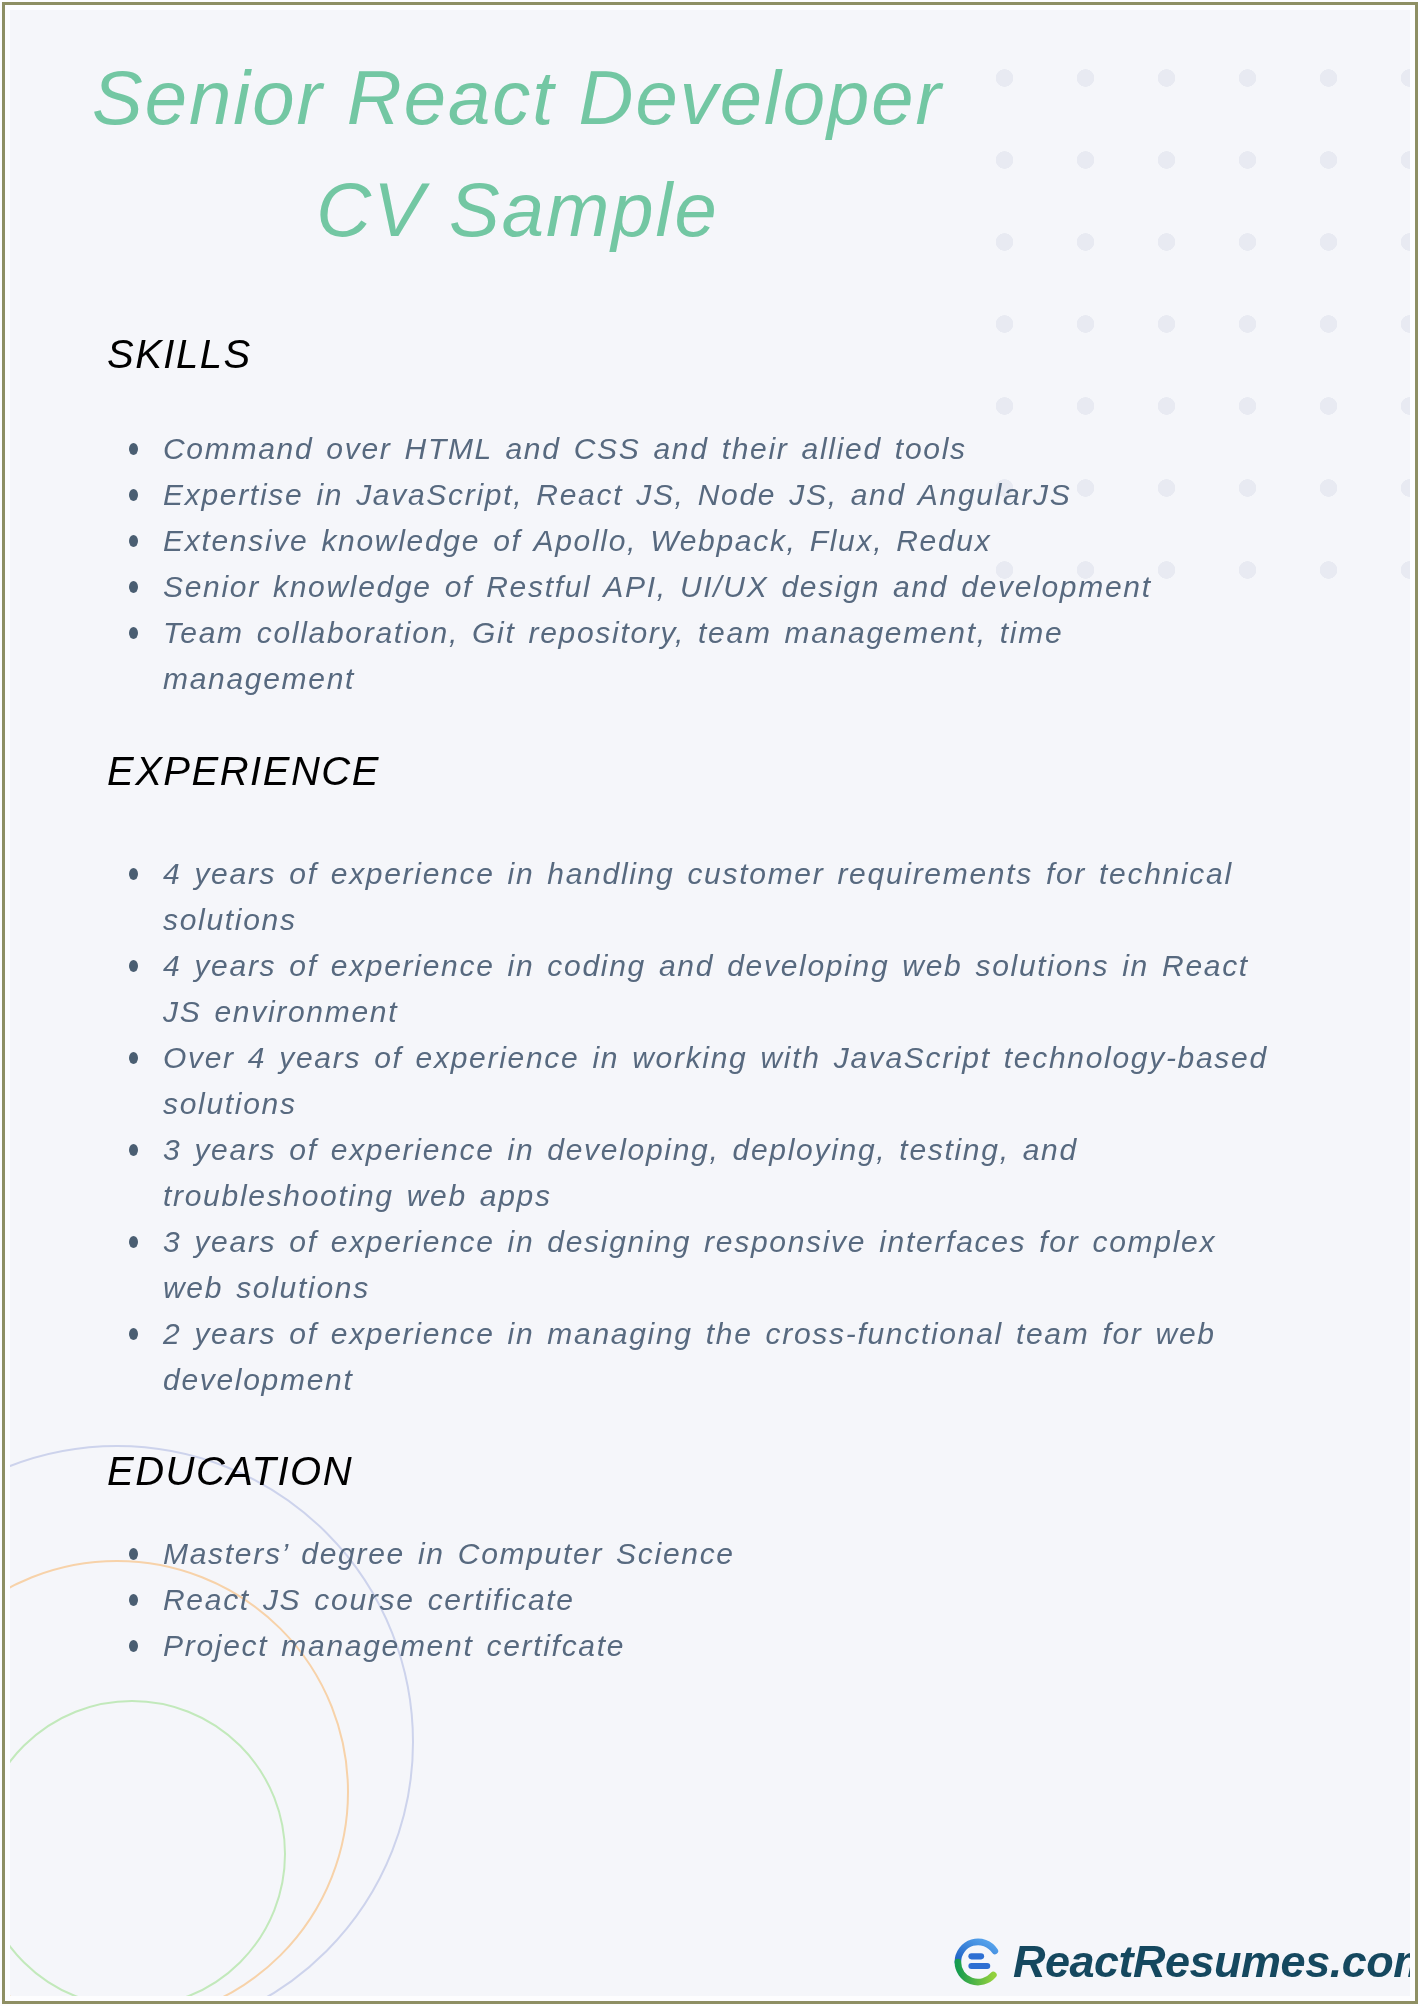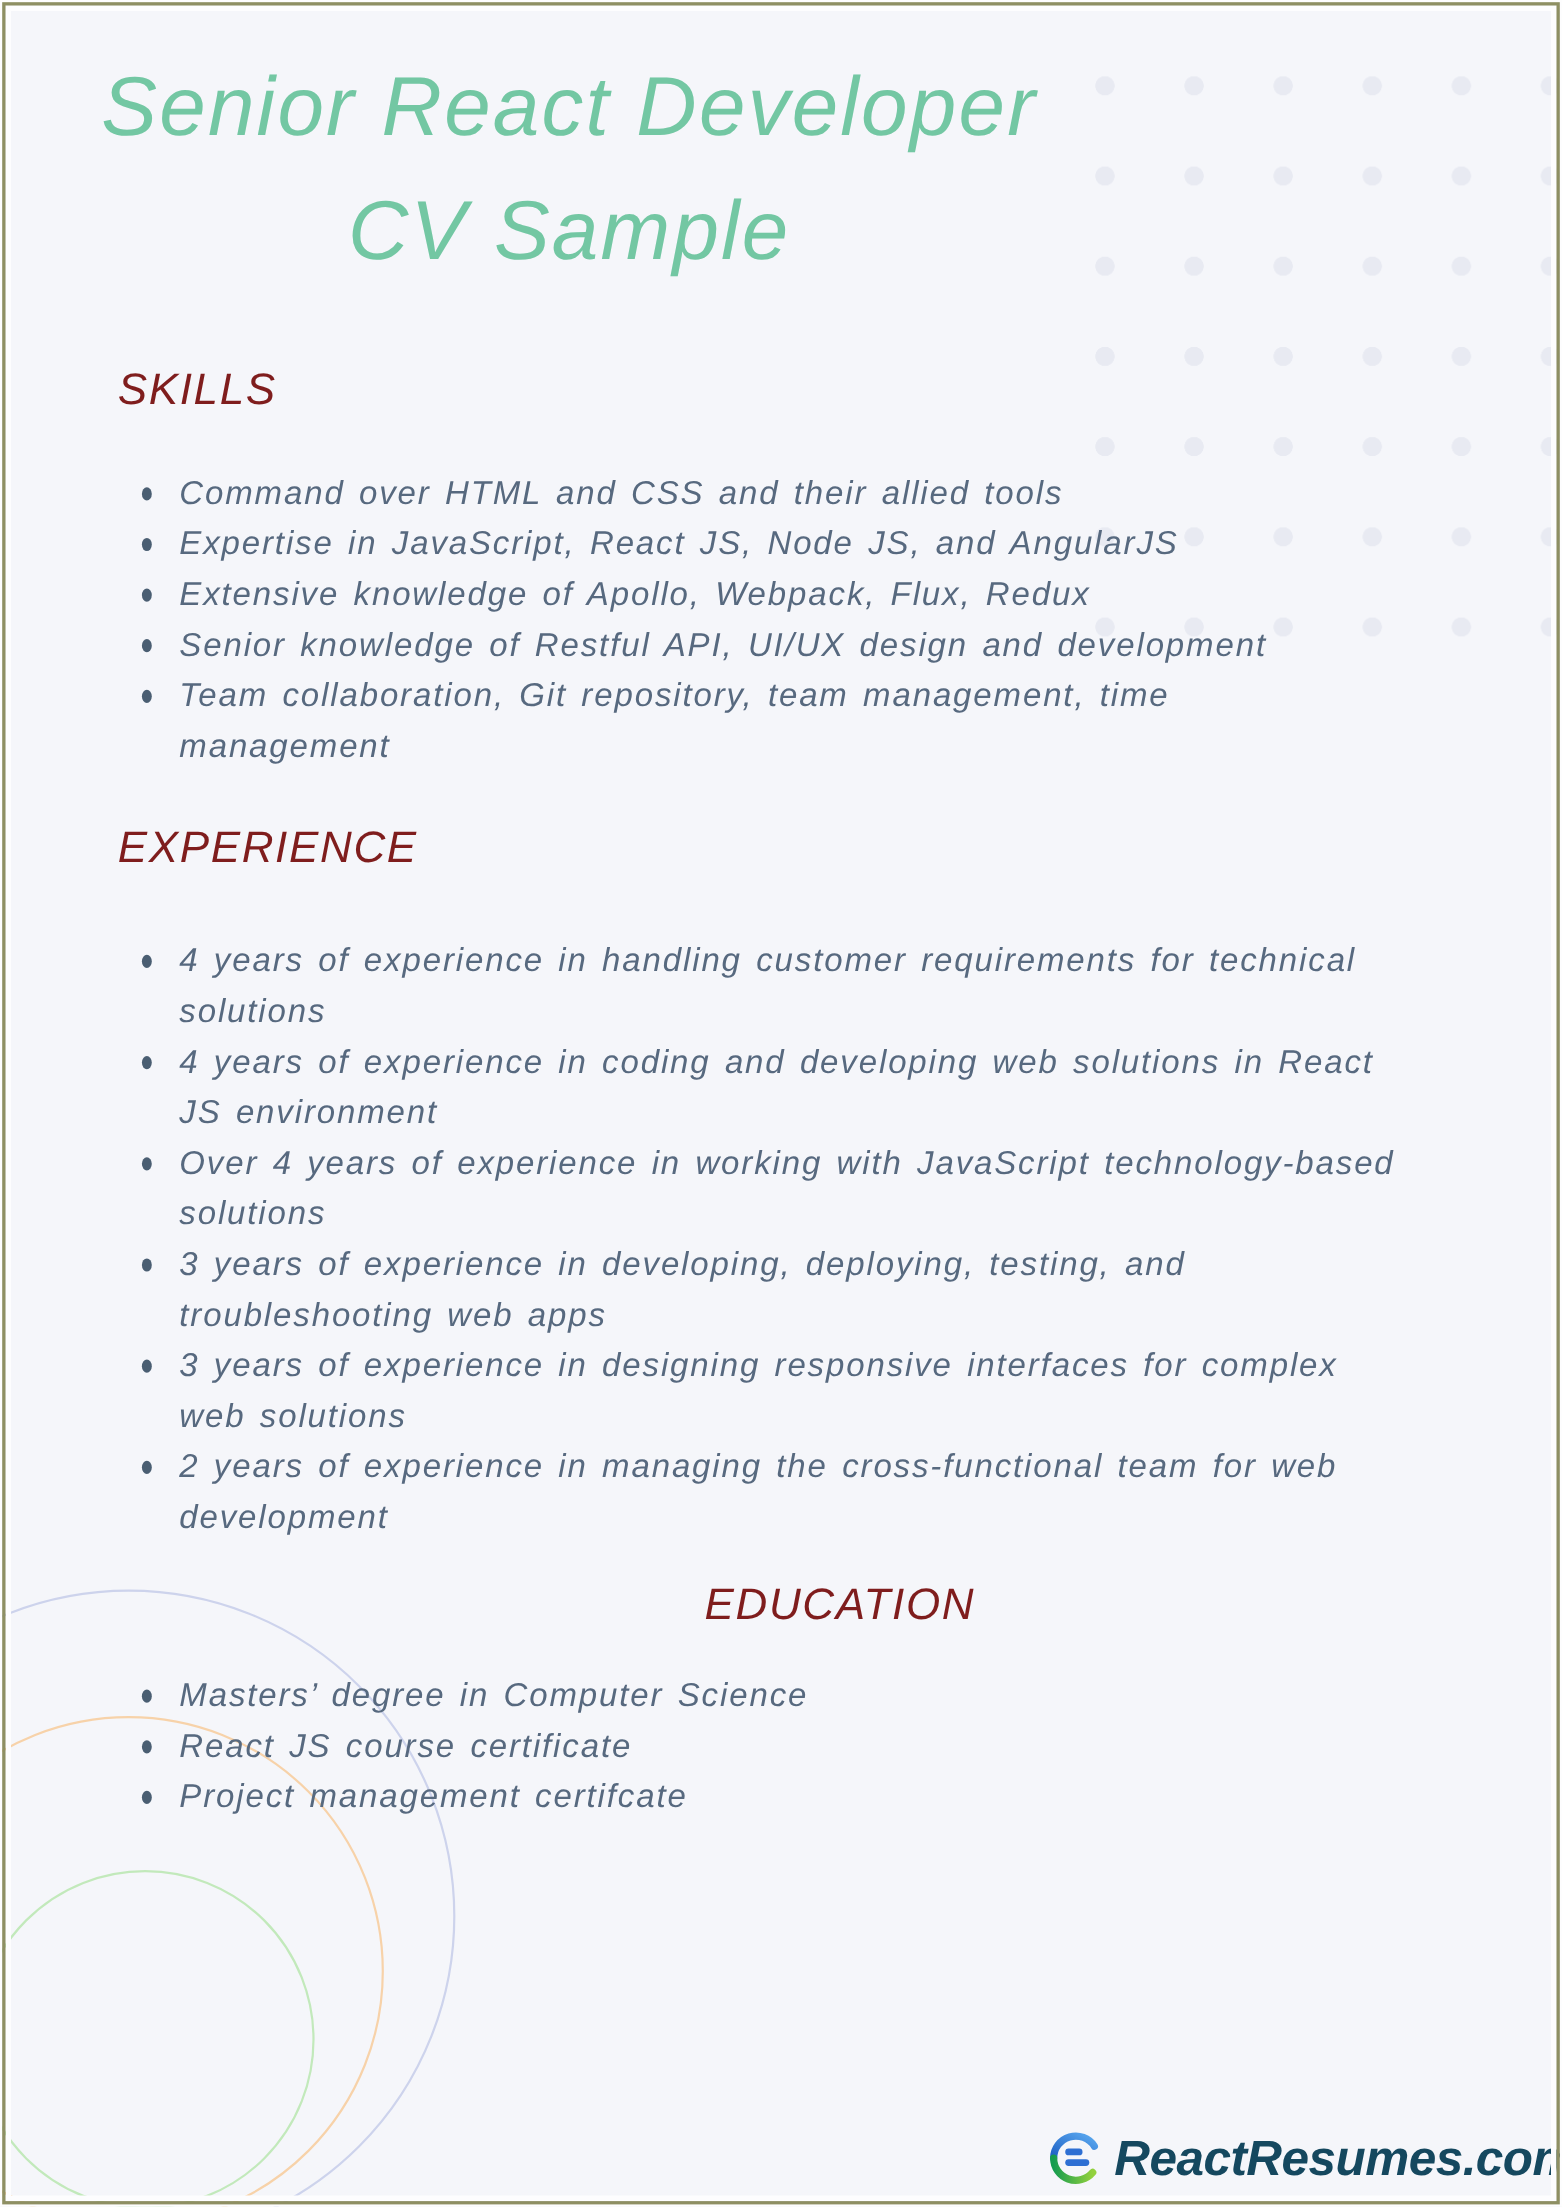--- a/index.html
+++ b/index.html
@@ -29,37 +29,37 @@
   .circle.green    { left:-22px;  top:1700px; width:304px; height:304px; border:2px solid #c2e9bb; }
 
   .content { position:relative; padding-left:107px; z-index:2; }
   .title {
     width:1035px; margin-left:-107px; padding-top:42px;
     text-align:center; color:#73c7a3;
     font-size:76px; line-height:112px; letter-spacing:2px; font-weight:400;
   }
   section h2 {
     margin:0; font-weight:400; font-size:40px; line-height:48px;
-    color:#7f1d1d; letter-spacing:1.5px;
+    color:#000000; letter-spacing:1.5px;
   }
   section ul {
     list-style:none; margin:0; padding:0;
     font-size:30px; line-height:46px; color:#57697f;
     letter-spacing:1.7px; word-spacing:3px;
   }
   section li { position:relative; padding-left:56px; white-space:pre-line; }
   section li::before {
     content:""; position:absolute; left:22px; top:17px;
     width:9px; height:12px; border-radius:50%; background:#4a5e72;
   }
   #sections section:nth-child(1) h2 { margin-top:64px; }
   #sections section:nth-child(1) ul { margin-top:48px; }
   #sections section:nth-child(2) h2 { margin-top:45px; }
   #sections section:nth-child(2) ul { margin-top:56px; }
-  #sections section:nth-child(3) h2 { margin-top:32px;text-align:center; }
+  #sections section:nth-child(3) h2 { margin-top:44px; }
   #sections section:nth-child(3) ul { margin-top:36px; }
 
   .brand {
     position:absolute; left:950px; top:1933px; z-index:3;
     display:flex; align-items:center; gap:7px;
   }
   .brand-text {
     font-size:45px; font-weight:700; color:#15485f; letter-spacing:-0.5px;
     line-height:58px; white-space:nowrap;
   }

